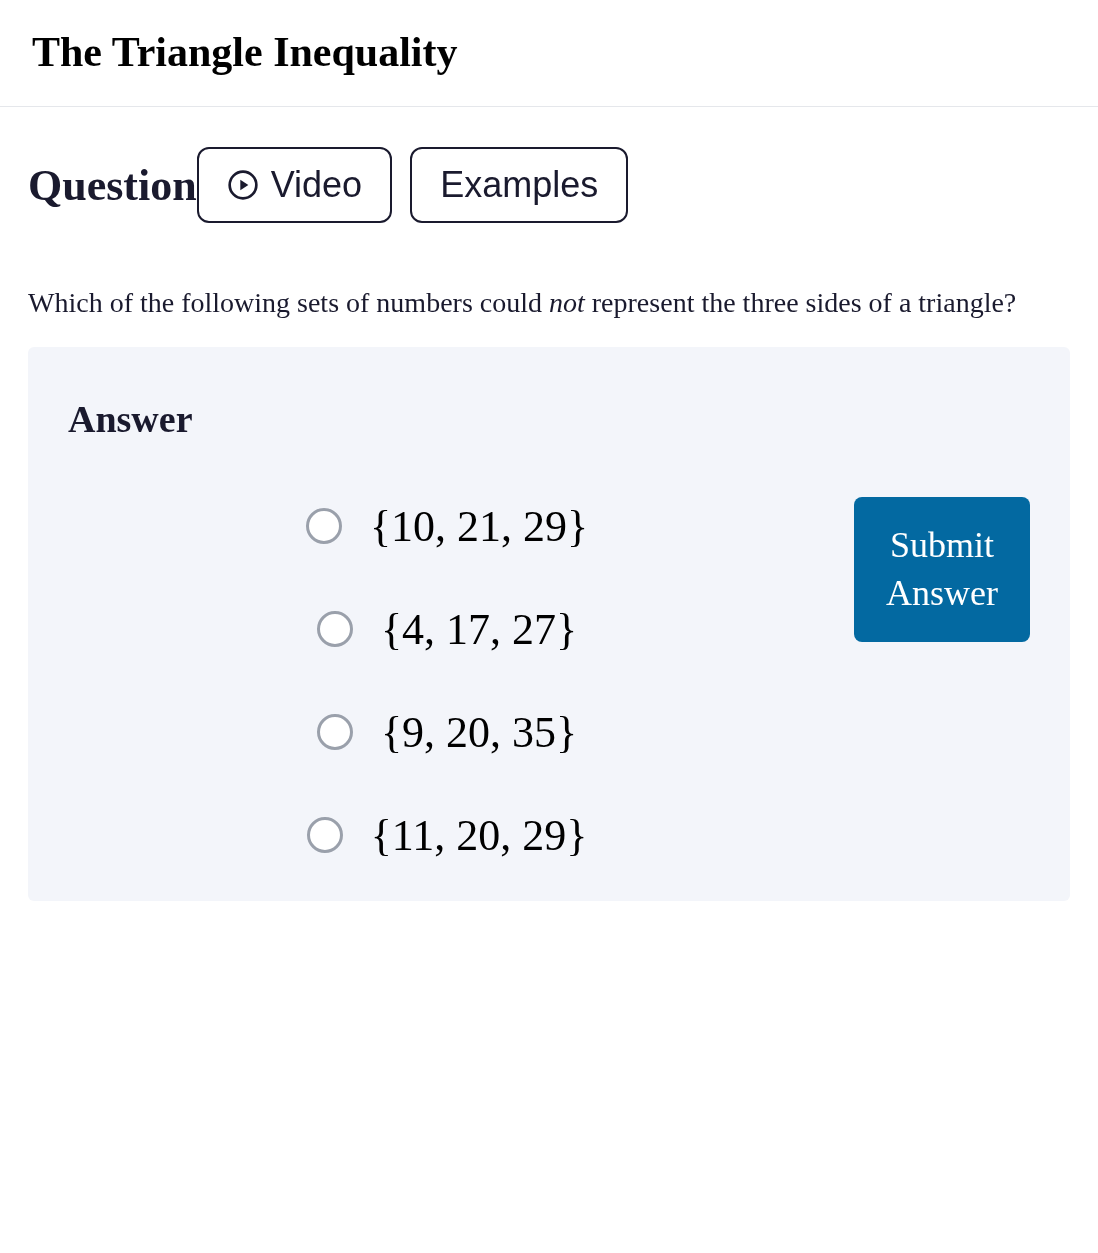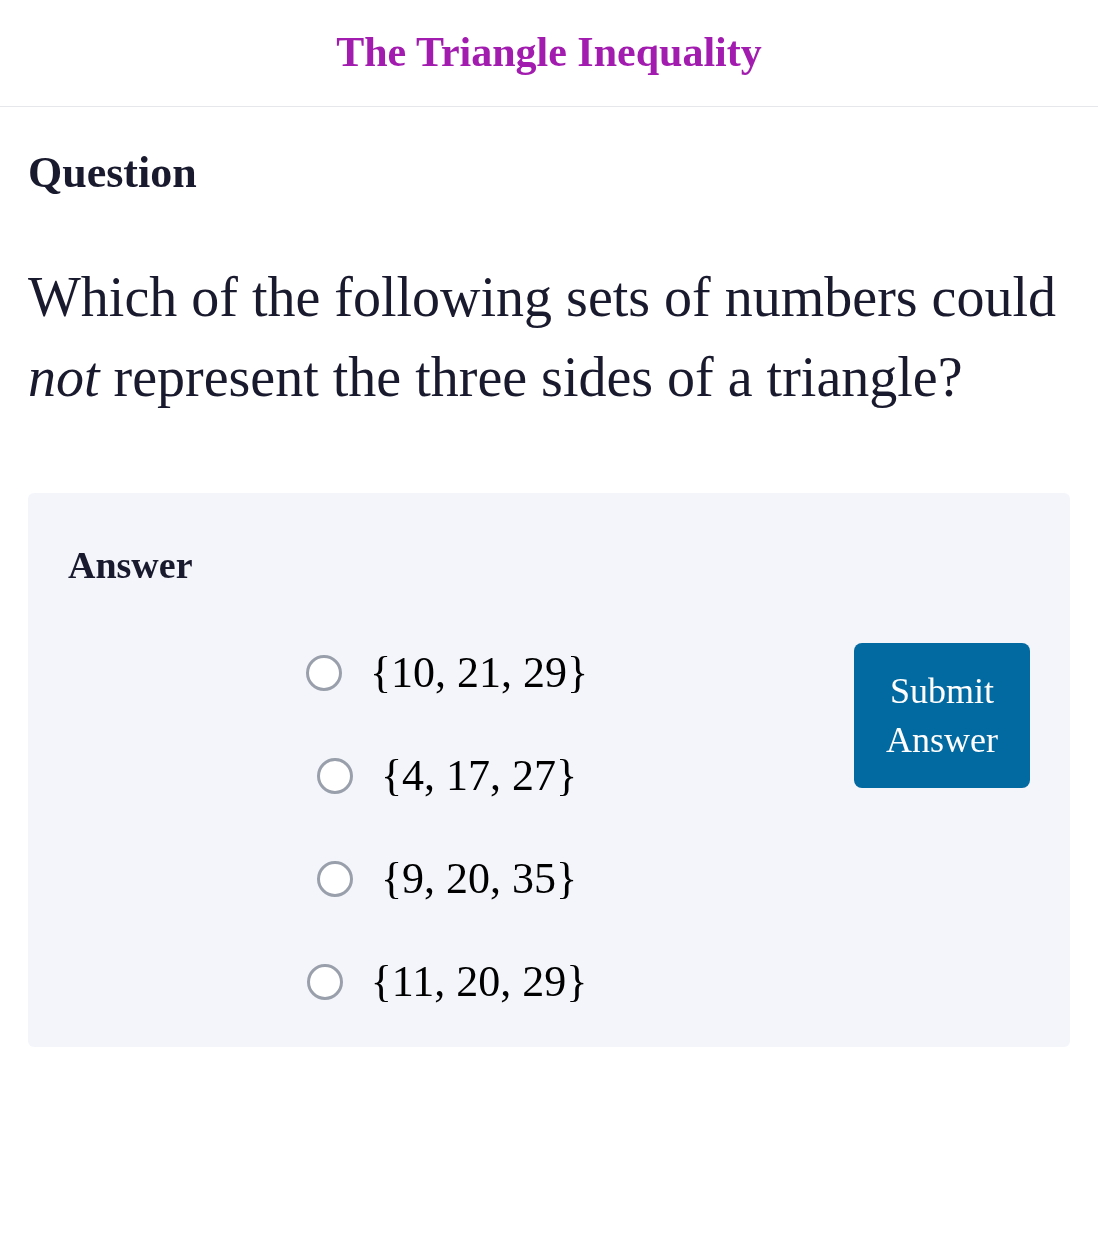--- a/index.html
+++ b/index.html
@@ -9,22 +9,21 @@
       color: #1a1a2e;
       width: 1098px;
     }
     .header {
       padding: 28px 32px 30px;
       border-bottom: 1px solid #e5e7eb;
     }
     .page-title {
       font-size: 42px;
       font-weight: 700;
-      color: #a21caf;
-      text-align: center;
+      color: #000000;
     }
     .content {
       padding: 40px 28px 0;
     }
     .question-row {
       display: flex;
       align-items: center;
       margin-bottom: 60px;
     }
     .question-label {
@@ -50,24 +49,24 @@
       font-size: 36px;
       font-weight: 400;
       color: #1a1a2e;
       cursor: pointer;
     }
     .btn-outline .icon {
       display: inline-flex;
       align-items: center;
     }
     .question-text {
-      font-size: 56px;
+      font-size: 28px;
       line-height: 1.42;
       color: #1a1a2e;
-      margin-bottom: 76px;
+      margin-bottom: 24px;
       font-weight: 400;
     }
     .italic { font-style: italic; }
     .answer-card {
       background: #f3f5fa;
       border-radius: 6px;
       padding: 50px 40px 40px;
       display: flex;
       gap: 28px;
       align-items: flex-start;
@@ -123,20 +122,34 @@
 <body>
 
 <div class="header">
   <h1 class="page-title">The Triangle Inequality</h1>
 </div>
 
 <div class="content">
 
   <div class="question-row">
     <div class="question-label">Question</div>
+    <div class="buttons">
+      <button class="btn-outline">
+        <span class="icon">
+          <svg width="32" height="32" viewBox="0 0 24 24" fill="none" stroke="#1a1a2e" stroke-width="2">
+            <circle cx="12" cy="12" r="10"></circle>
+            <path d="M10 8l6 4-6 4V8z" fill="#1a1a2e" stroke="none"></path>
+          </svg>
+        </span>
+        <span>Video</span>
+      </button>
+      <button class="btn-outline">
+        <span>Examples</span>
+      </button>
+    </div>
   </div>
 
   <p class="question-text">
     <span>Which of the following sets of numbers could </span><span class="italic">not</span><span> represent the three sides of a triangle?</span>
   </p>
 
   <div class="answer-card">
     <div class="answer-left">
       <div class="answer-heading">Answer</div>
       <div class="options">

